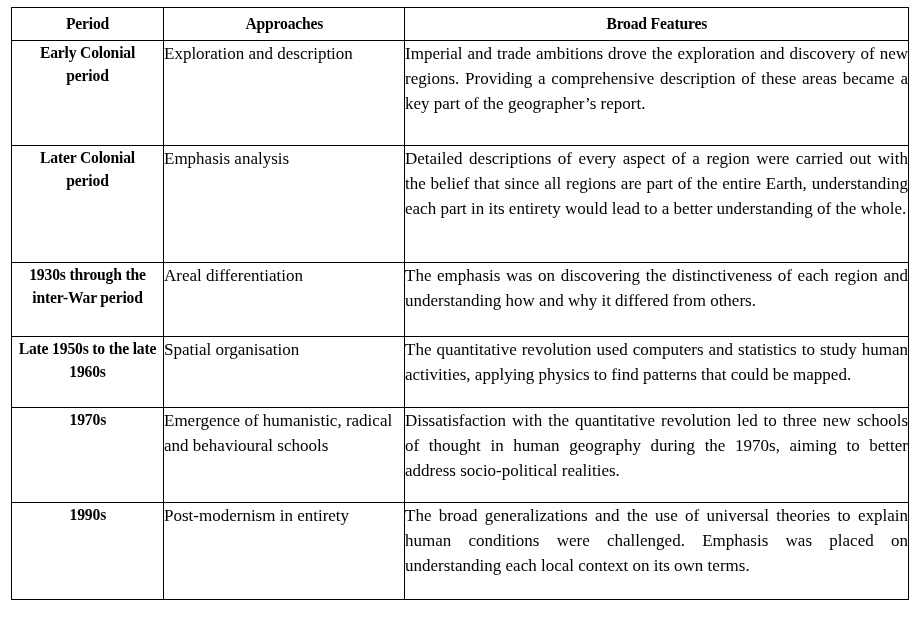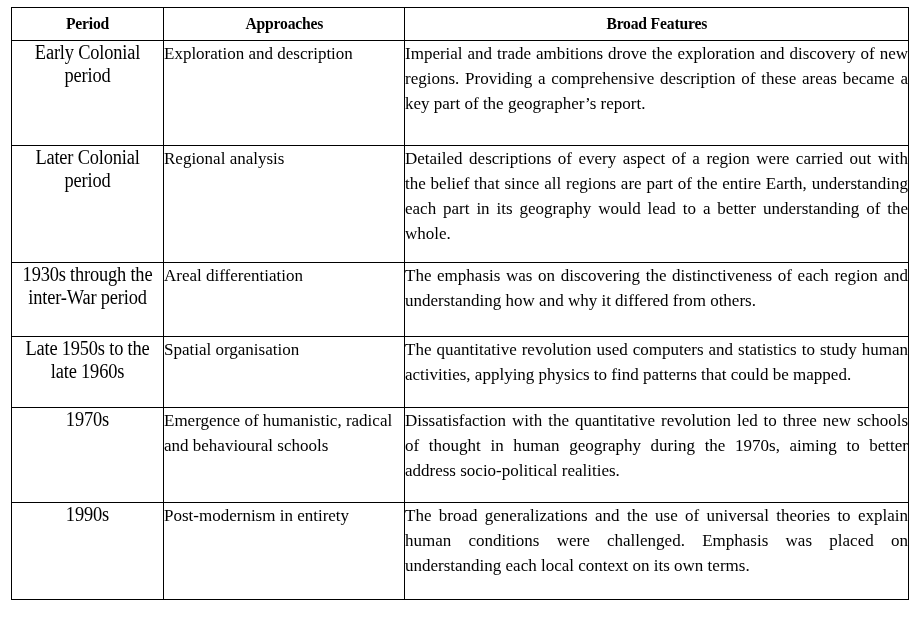--- a/index.html
+++ b/index.html
@@ -59,22 +59,22 @@
     transform-origin: center;
   }
   tr.header-row th .hdr-inner {
     display: inline-block;
     transform: scaleX(0.92);
   }
 
   
   td.period {
     text-align: center;
-    font-weight: normal;
-    font-size: 20px;
+    font-weight: bold;
+    font-size: 17px;
     line-height: 23px;
     padding: 5px 4px 6px 4px;
     letter-spacing: -0.2px;
   }
   td.period .pd-inner {
     display: inline-block;
     transform: scaleX(0.92);
     transform-origin: center top;
   }
 
@@ -152,24 +152,24 @@
         <td class="features">
           <p>Imperial and trade ambitions drove the exploration and discovery of new regions. Providing a comprehensive description of these areas became a key part of the geographer’s report.</p>
         </td>
       </tr>
 
       <tr class="row-1">
         <td class="period">
           <span class="pd-inner">Later Colonial period</span>
         </td>
         <td class="approach">
-          <span>Regional analysis</span>
-        </td>
-        <td class="features">
-          <p>Detailed descriptions of every aspect of a region were carried out with the belief that since all regions are part of the entire Earth, understanding each part in its geography would lead to a better understanding of the whole.</p>
+          <span>Emphasis analysis</span>
+        </td>
+        <td class="features">
+          <p>Detailed descriptions of every aspect of a region were carried out with the belief that since all regions are part of the entire Earth, understanding each part in its entirety would lead to a better understanding of the whole.</p>
         </td>
       </tr>
 
       <tr class="row-2">
         <td class="period">
           <span class="pd-inner">1930s through the inter-War period</span>
         </td>
         <td class="approach">
           <span>Areal differentiation</span>
         </td>

